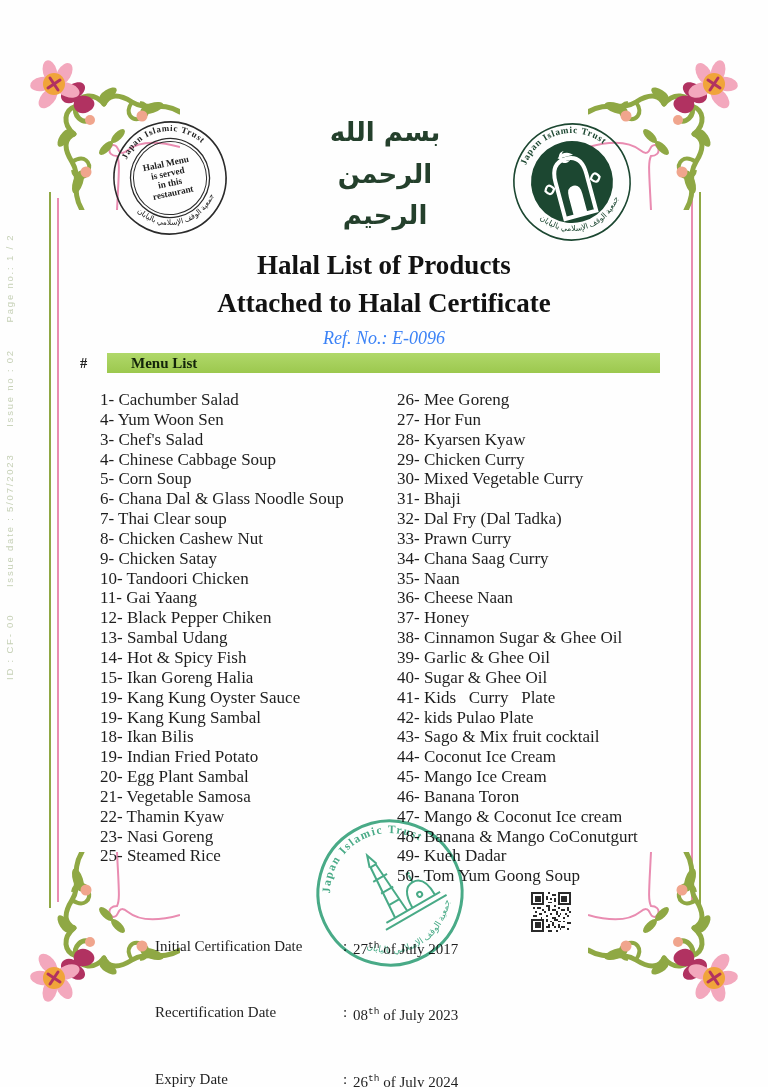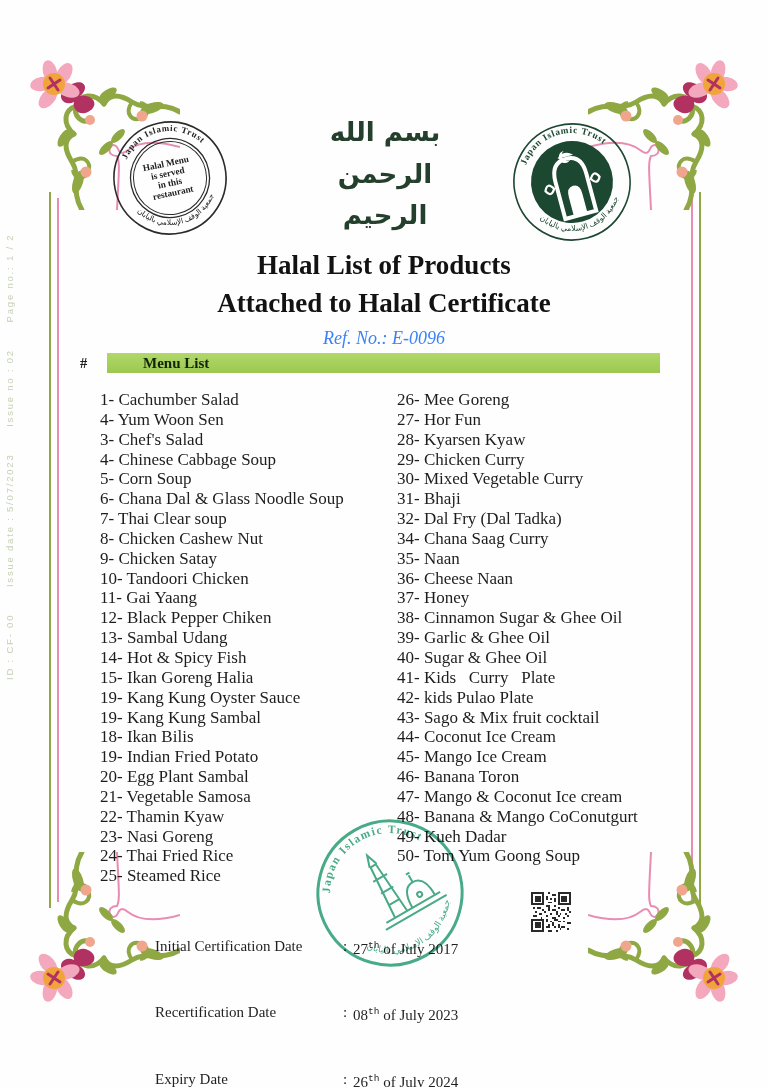--- a/index.html
+++ b/index.html
@@ -26,21 +26,21 @@
     font-weight:bold;font-size:26px;line-height:1.6;color:#24402c;}
   .title{position:absolute;left:0;width:768px;text-align:center;font-weight:bold;color:#121212;}
   #title1{top:250px;font-size:27px;}
   #title2{top:288px;font-size:27px;}
   #ref-no{position:absolute;left:0;top:328px;width:768px;text-align:center;font-size:18px;color:#3b82f6;font-style:italic;}
 
   
   #hash{position:absolute;left:80px;top:353px;font-size:14.5px;font-weight:bold;line-height:20px;}
   #menu-bar{position:absolute;left:107px;top:353px;width:553px;height:20px;
     background:linear-gradient(#b0d86a,#9cc84e);}
-  #menu-bar-label{padding-left:4px;font-size:15px;font-weight:bold;line-height:20px;color:#13240a;margin-left:32px;}
+  #menu-bar-label{padding-left:24px;font-size:15px;font-weight:bold;line-height:20px;color:#13240a;}
 
   
   .menu-col{position:absolute;top:390px;width:300px;}
   #menu-left{left:100px;}
   #menu-right{left:397px;}
   .menu-item{font-size:17px;line-height:19.85px;white-space:pre;color:#1d1d1d;}
 
   
   #cert-block{position:absolute;left:155px;top:892px;}
   .cert-row{display:flex;font-size:15px;line-height:18.4px;margin-top:45px;}
@@ -189,31 +189,31 @@
       <div class="menu-item">14- Hot &amp; Spicy Fish</div>
       <div class="menu-item">15- Ikan Goreng Halia</div>
       <div class="menu-item">19- Kang Kung Oyster Sauce</div>
       <div class="menu-item">19- Kang Kung Sambal</div>
       <div class="menu-item">18- Ikan Bilis</div>
       <div class="menu-item">19- Indian Fried Potato</div>
       <div class="menu-item">20- Egg Plant Sambal</div>
       <div class="menu-item">21- Vegetable Samosa</div>
       <div class="menu-item">22- Thamin Kyaw</div>
       <div class="menu-item">23- Nasi Goreng</div>
-      <div class="menu-item">24- Thai Fried Rice</div>
       <div class="menu-item">25- Steamed Rice</div>
     </div>
   <div id="menu-right" class="menu-col">
       <div class="menu-item">26- Mee Goreng</div>
       <div class="menu-item">27- Hor Fun</div>
       <div class="menu-item">28- Kyarsen Kyaw</div>
       <div class="menu-item">29- Chicken Curry</div>
       <div class="menu-item">30- Mixed Vegetable Curry</div>
       <div class="menu-item">31- Bhaji</div>
       <div class="menu-item">32- Dal Fry (Dal Tadka)</div>
+      <div class="menu-item">33- Prawn Curry</div>
       <div class="menu-item">34- Chana Saag Curry</div>
       <div class="menu-item">35- Naan</div>
       <div class="menu-item">36- Cheese Naan</div>
       <div class="menu-item">37- Honey</div>
       <div class="menu-item">38- Cinnamon Sugar &amp; Ghee Oil</div>
       <div class="menu-item">39- Garlic &amp; Ghee Oil</div>
       <div class="menu-item">40- Sugar &amp; Ghee Oil</div>
       <div class="menu-item">41- Kids   Curry   Plate</div>
       <div class="menu-item">42- kids Pulao Plate</div>
       <div class="menu-item">43- Sago &amp; Mix fruit cocktail</div>

